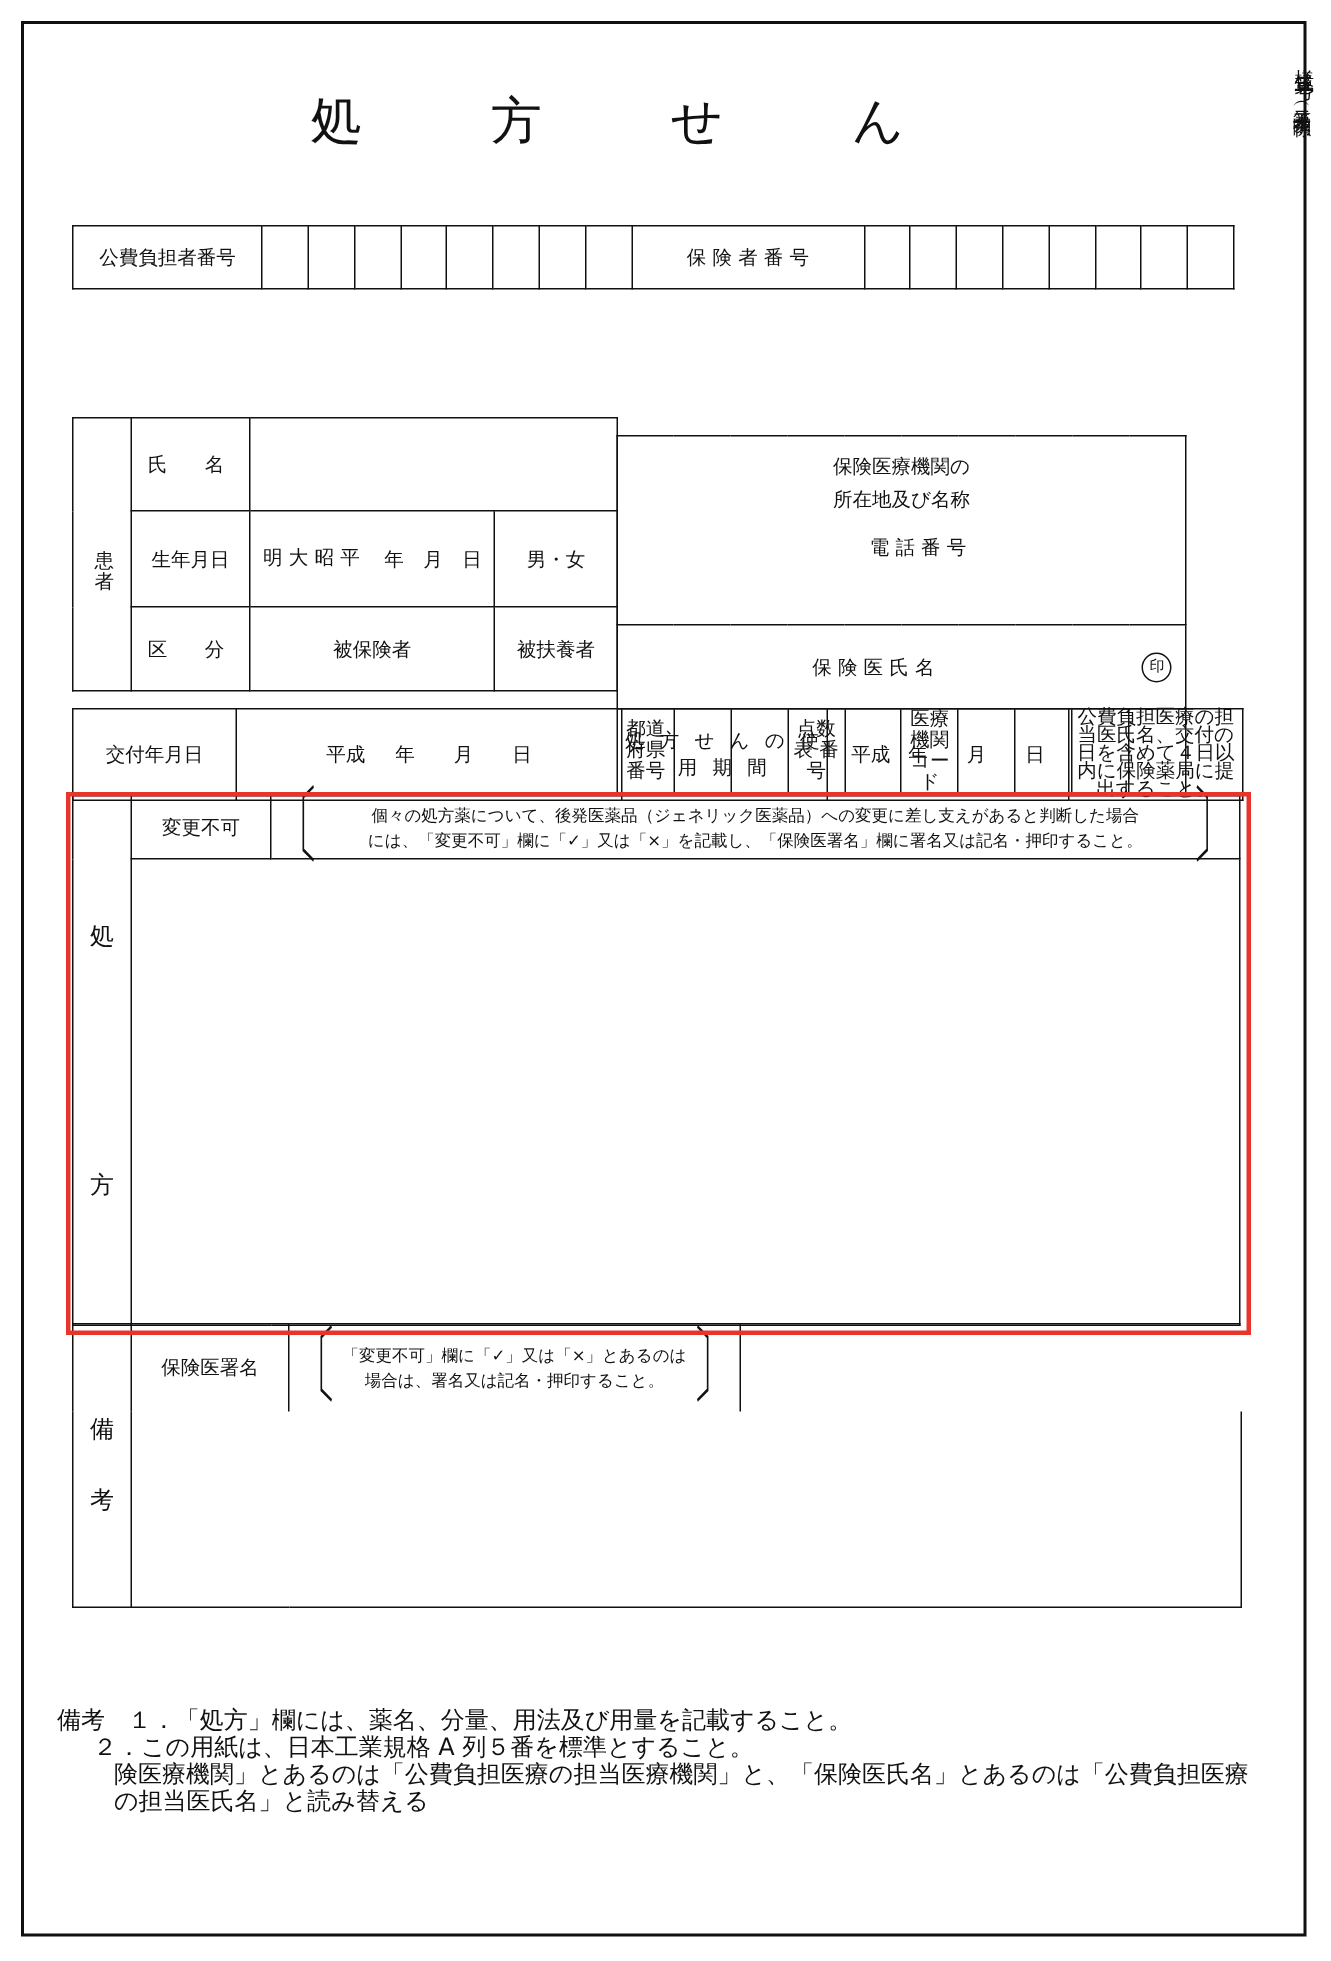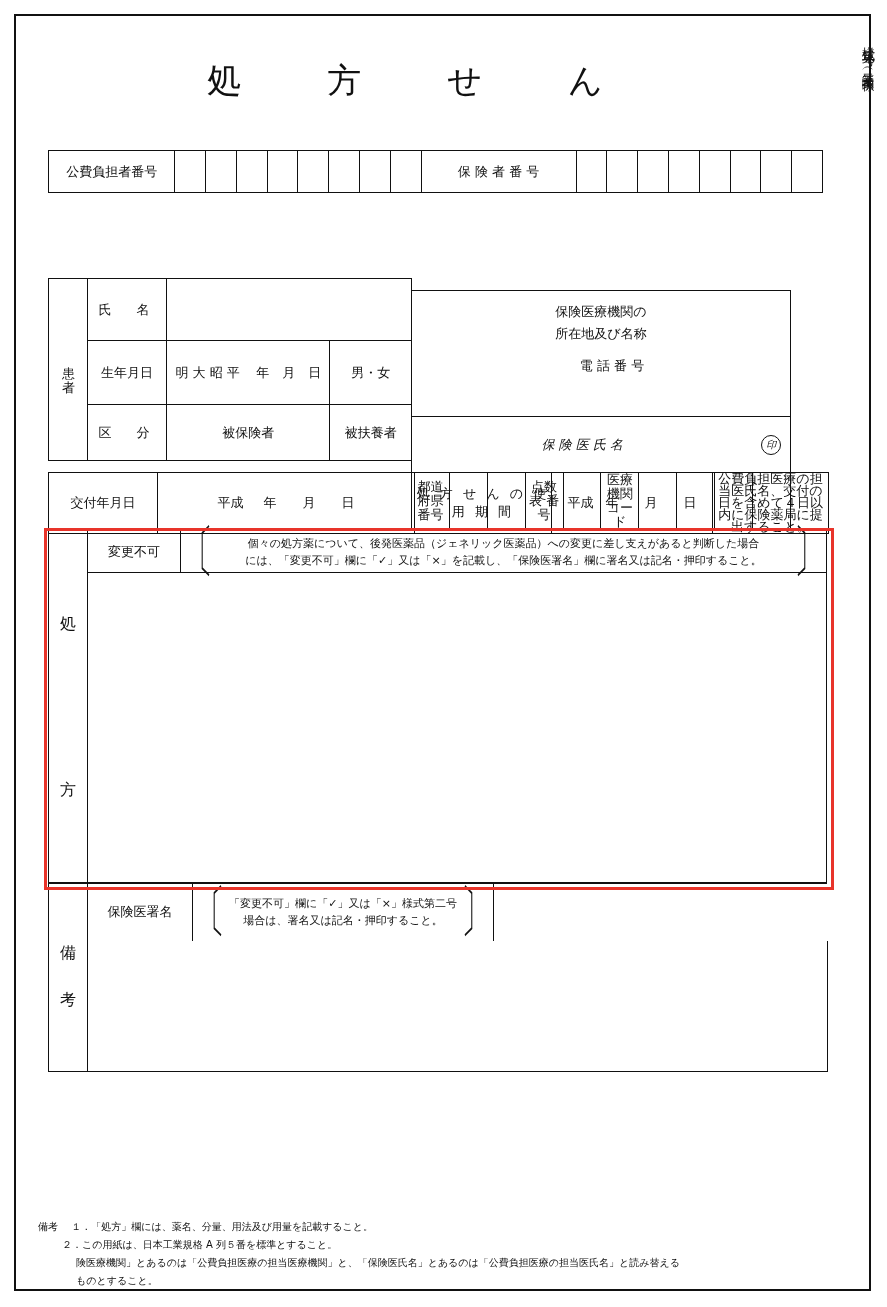--- a/index.html
+++ b/index.html
@@ -34,21 +34,21 @@
   .f14{font-size:14px;}
 
   .seal{display:inline-block;width:18px;height:18px;border:1px solid #111;border-radius:50%;
     font-size:10px;line-height:18px;text-align:center;}
 
   .redbox{position:absolute;border:3px solid #e8342a;box-sizing:border-box;pointer-events:none;}
 
   .bracket-note{display:flex;align-items:center;justify-content:flex-start;font-size:11px;line-height:17px;}
   .brk{font-size:30px;line-height:1;font-weight:300;transform:scaleY(1.9);display:inline-block;margin:0 2px;}
 
-  .footnotes{position:absolute;left:38px;top:1218px;width:800px;font-size:10px;line-height:18px;color:#111;}
+  .footnotes{position:absolute;left:38px;top:1138px;width:800px;font-size:16px;line-height:18px;color:#111;}
   .footnotes div{text-indent:0;}
   .fn-ind{padding-left:24px;}
   .fn-ind2{padding-left:38px;}
 </style>
 </head>
 <body>
 
 <div class="page">
   <div class="outer-frame"></div>
 
@@ -112,21 +112,21 @@
 
     <table class="grid" style="left:373px;top:260px;width:380px;">
       <tbody>
           <tr style="height:126px;">
         <td colspan="10" class="left f13" style="vertical-align:top;padding-top:10px;line-height:22px;">
           <div style="white-space:pre-line;">保険医療機関の
 所在地及び名称</div>
           <div style="padding-left:22px;padding-top:10px;">電 話 番 号</div>
         </td>
       </tr>
-      <tr style="height:56px;font-style:italic;">
+      <tr style="height:56px;">
         <td colspan="9" class="left f13 nb-r">保 険 医 氏 名</td>
         <td style="width:56px" class="nb-l">
           <span class="seal">印</span>
         </td>
       </tr>
       <tr style="height:56px;">
         <td style="width:62px" class="xsmall" style2="">都道府県
 番号</td>
         <td style="width:26px"></td>
         <td style="width:26px"></td>
@@ -196,21 +196,21 @@
           <div style="height:170px;display:flex;flex-direction:column;justify-content:center;align-items:center;gap:26px;font-size:16px;">
             <span>備</span>
             <span>考</span>
           </div>
         </td>
         <td style="width:104px" class="f14 nb-b">保険医署名</td>
         <td style="width:300px" class="left nb-b">
           <div class="bracket-note">
             <span class="brk">〔</span>
             <span style="flex:1;">
-              <div>「変更不可」欄に「✓」又は「×」様式第二号</div>
+              <div>「変更不可」欄に「✓」又は「×」とあるのは</div>
               <div>場合は、署名又は記名・押印すること。</div>
             </span>
             <span class="brk">〕</span>
           </div>
         </td>
         <td style="width:333px" class="nb-b nb-r"></td>
       </tr>
       <tr style="height:130px;">
         <td colspan="3" class="nb-t"></td>
       </tr>
@@ -225,15 +225,14 @@
 
   <div class="redbox" style="left:44px;top:528px;width:790px;height:362px;"></div>
 
   <div class="footnotes">
     <div>
       <span>備考</span>
       <span style="padding-left:10px;">１．「処方」欄には、薬名、分量、用法及び用量を記載すること。</span>
     </div>
     <div class="fn-ind">２．この用紙は、日本工業規格 A 列５番を標準とすること。</div>
     <div class="fn-ind2">険医療機関」とあるのは「公費負担医療の担当医療機関」と、「保険医氏名」とあるのは「公費負担医療の担当医氏名」と読み替える</div>
-    <div class="fn-ind2">ものとすること。</div>
   </div>
 </div>
 
 </body></html>

